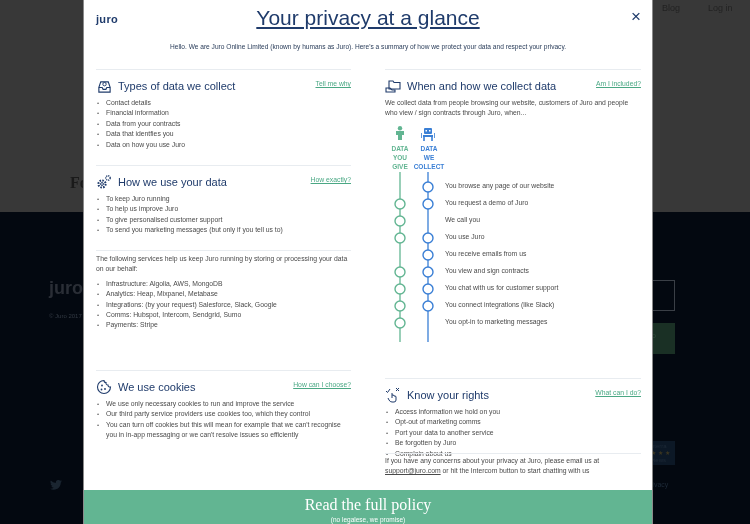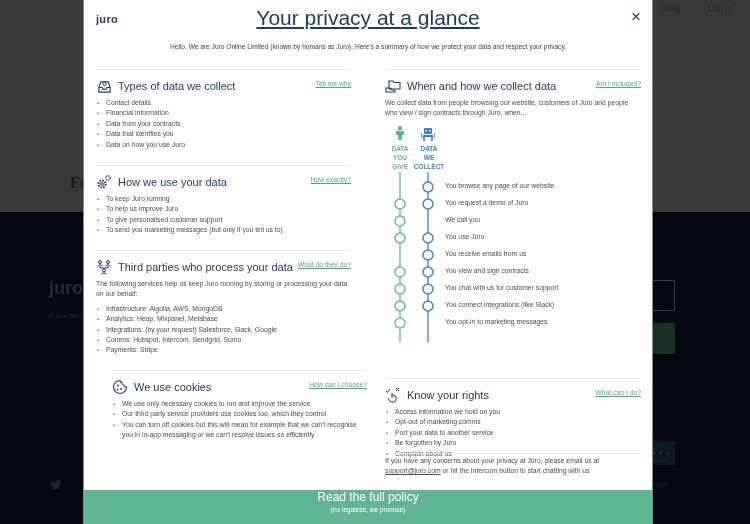--- a/index.html
+++ b/index.html
@@ -39,21 +39,21 @@
   .bullets li { font-size: 6.8px; color: #4a4a4a; line-height: 10.4px; padding-left: 10px; position: relative; }
   .bullets li::before { content: "•"; position: absolute; left: 1px; color: #666; font-size: 6px; }
   .para { font-size: 6.8px; color: #4a4a4a; line-height: 10.4px; margin-top: 3px; }
   .tl-label { position: absolute; font-size: 6.5px; text-align: center; line-height: 9px; font-weight: bold; }
   .tl-row-text { position: absolute; left: 60px; font-size: 6.8px; color: #4a4a4a; }
 
   .footer-btn {
     position: absolute; left: 0; bottom: 0; width: 100%; height: 34px;
     background: #62b592; text-align: center; color: #ffffff; cursor: pointer;
   }
-  .footer-main { font-size: 12px; padding-top: 0; display: block; }
+  .footer-main { font-size: 16px; padding-top: 6px; display: block; font-family: Liberation Serif, serif; }
   .footer-sub { font-size: 6.5px; display: block; margin-top: 2px; }
   .contact { font-size: 6.8px; color: #4a4a4a; line-height: 10.4px; }
   .contact a { color: #4a4a4a; text-decoration: underline; }
 </style>
 </head>
 <body>
 
 <div class="bg-top"></div>
 <div class="bg-bottom"></div>
 <span class="bg-nav" style="left:662px">Blog</span>
@@ -119,45 +119,31 @@
     <ul class="bullets">
       <li>To keep Juro running</li>
       <li>To help us improve Juro</li>
       <li>To give personalised customer support</li>
       <li>To send you marketing messages (but only if you tell us to)</li>
     </ul>
   </div>
 
   <div class="section" style="left:12px; top:250px; width:255px;">
     <div class="divider"></div>
-    <div class="sec-head">
-      <span class="sec-icon">
-        <svg width="16" height="16" viewBox="0 0 16 16">
-            <circle cx="4" cy="3" r="1.5" fill="none" stroke="#1f3b6b" stroke-width="1"></circle>
-            <circle cx="12" cy="3" r="1.5" fill="none" stroke="#1f3b6b" stroke-width="1"></circle>
-            <path d="M1.5 7 Q4 4 6.5 7 M9.5 7 Q12 4 14.5 7" fill="none" stroke="#1f3b6b" stroke-width="1"></path>
-            <path d="M4 7 V9 H12 V7 M8 9 V10" fill="none" stroke="#1f3b6b" stroke-width="1"></path>
-            <circle cx="8" cy="11.5" r="1.4" fill="none" stroke="#1f3b6b" stroke-width="1"></circle>
-            <path d="M5.5 15 Q8 12.5 10.5 15" fill="none" stroke="#1f3b6b" stroke-width="1"></path>
-          </svg>
-      </span>
-      <span class="sec-title">Third parties who process your data</span>
-      <a class="sec-link">What do they do?</a>
-    </div>
     <p class="para">The following services help us keep Juro running by storing or processing your data on our behalf:</p>
     <ul class="bullets" style="margin-top:4px">
       <li>Infrastructure: Algolia, AWS, MongoDB</li>
       <li>Analytics: Heap, Mixpanel, Metabase</li>
       <li>Integrations: (by your request) Salesforce, Slack, Google</li>
       <li>Comms: Hubspot, Intercom, Sendgrid, Sumo</li>
       <li>Payments: Stripe</li>
     </ul>
   </div>
 
-  <div class="section" style="left:28px; top:370px; width:255px;">
+  <div class="section" style="left:12px; top:370px; width:255px;">
     <div class="divider"></div>
     <div class="sec-head">
       <span class="sec-icon">
         <svg width="16" height="16" viewBox="0 0 16 16">
             <path d="M8 1.5 A6.5 6.5 0 1 0 14.5 8 A2 2 0 0 1 12 6 A2 2 0 0 1 10 3.5 A2 2 0 0 1 8 1.5 Z" fill="none" stroke="#1f3b6b" stroke-width="1.1"></path>
             <circle cx="6" cy="6.5" r="0.9" fill="#1f3b6b"></circle>
             <circle cx="9" cy="10" r="0.9" fill="#1f3b6b"></circle>
             <circle cx="5.5" cy="10.5" r="0.9" fill="#1f3b6b"></circle>
           </svg>
       </span>

